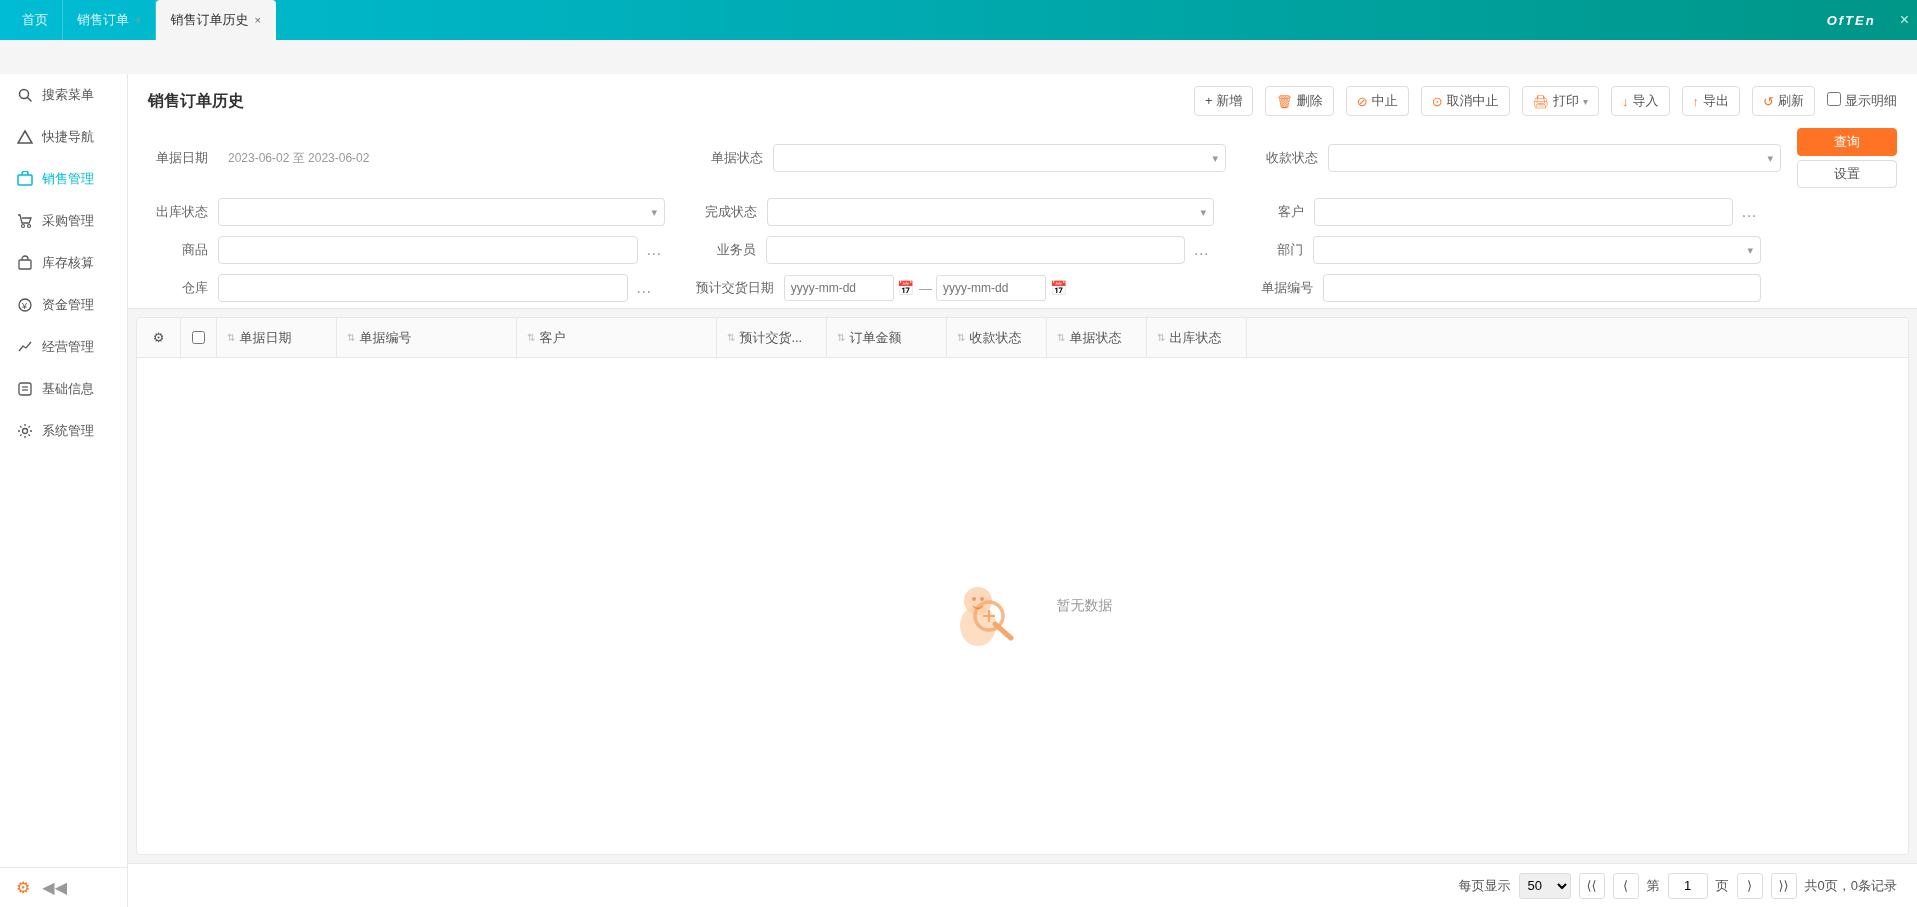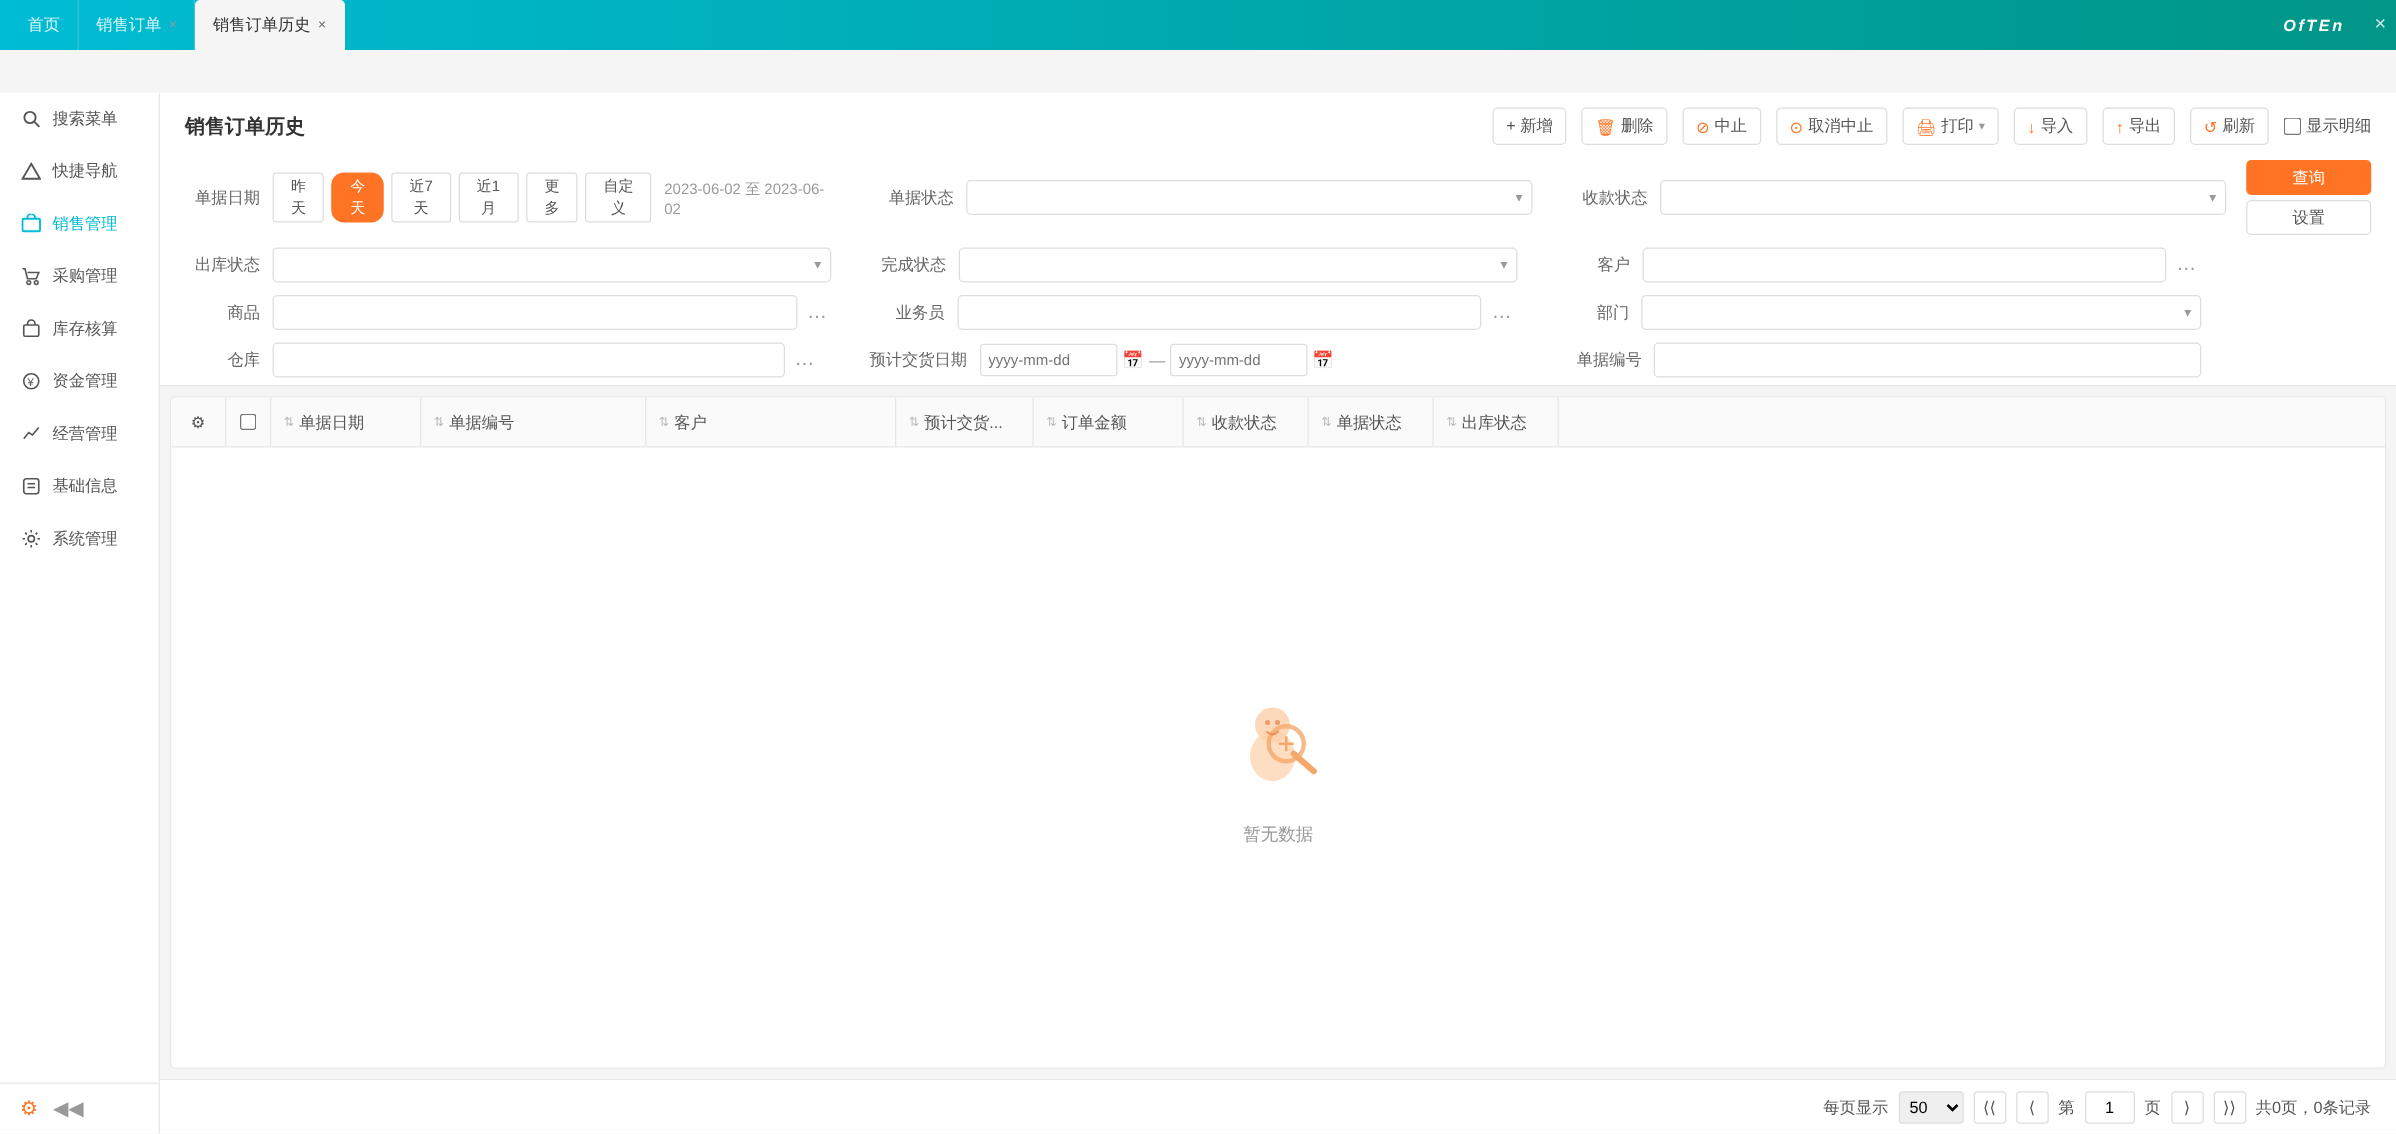--- a/index.html
+++ b/index.html
@@ -132,21 +132,20 @@
       font-size: 13px;
       color: #555;
     }
     .toolbar-btn.primary {
       background: #ff7424;
       border-color: #ff7424;
       color: white;
     }
     .display-toggle {
       display: flex;
-      align-items: center;
       gap: 4px;
       font-size: 13px;
       color: #555;
     }
 
     
     .filter-section {
       background: white;
       padding: 12px 20px;
       border-bottom: 1px solid #e8e8e8;
@@ -255,21 +254,21 @@
     .th-bill-status { width: 100px; }
     .th-ship-status { width: 100px; }
     .th-op { flex: 1; }
     .sort-icon { color: #bbb; font-size: 10px; cursor: pointer; }
 
     .table-body {
       flex: 1;
       display: flex;
       align-items: center;
       justify-content: center;
-      flex-direction: column;
+      flex-direction: row;
       gap: 24px;
     }
     .empty-text {
       color: #999;
       font-size: 14px;
     }
 
     
     .pagination {
       height: 44px;
@@ -493,28 +492,20 @@
           <label class="display-toggle" style="cursor:pointer;">
             <input type="checkbox" style="width: 14px; height: 14px;">
             <span>显示明细</span>
           </label>
         </div>
       </div>
 
       <div class="filter-row" style="margin-bottom:10px;">
         <span class="filter-label">单据日期</span>
         <div class="filter-col">
-          <div class="date-filter">
-            <button class="date-btn">昨天</button>
-            <button class="date-btn active">今天</button>
-            <button class="date-btn">近7天</button>
-            <button class="date-btn">近1月</button>
-            <button class="date-btn">更多</button>
-            <button class="date-btn">自定义</button>
-          </div>
           <div style="margin-left:10px; font-size:12px; color:#999;">
             <span>2023-06-02</span>
             <span> 至 </span>
             <span>2023-06-02</span>
           </div>
         </div>
 
         <span class="filter-label" style="margin-left:40px; min-width:60px;">单据状态</span>
         <div style="flex:1; position:relative;">
           <select class="select-control">

